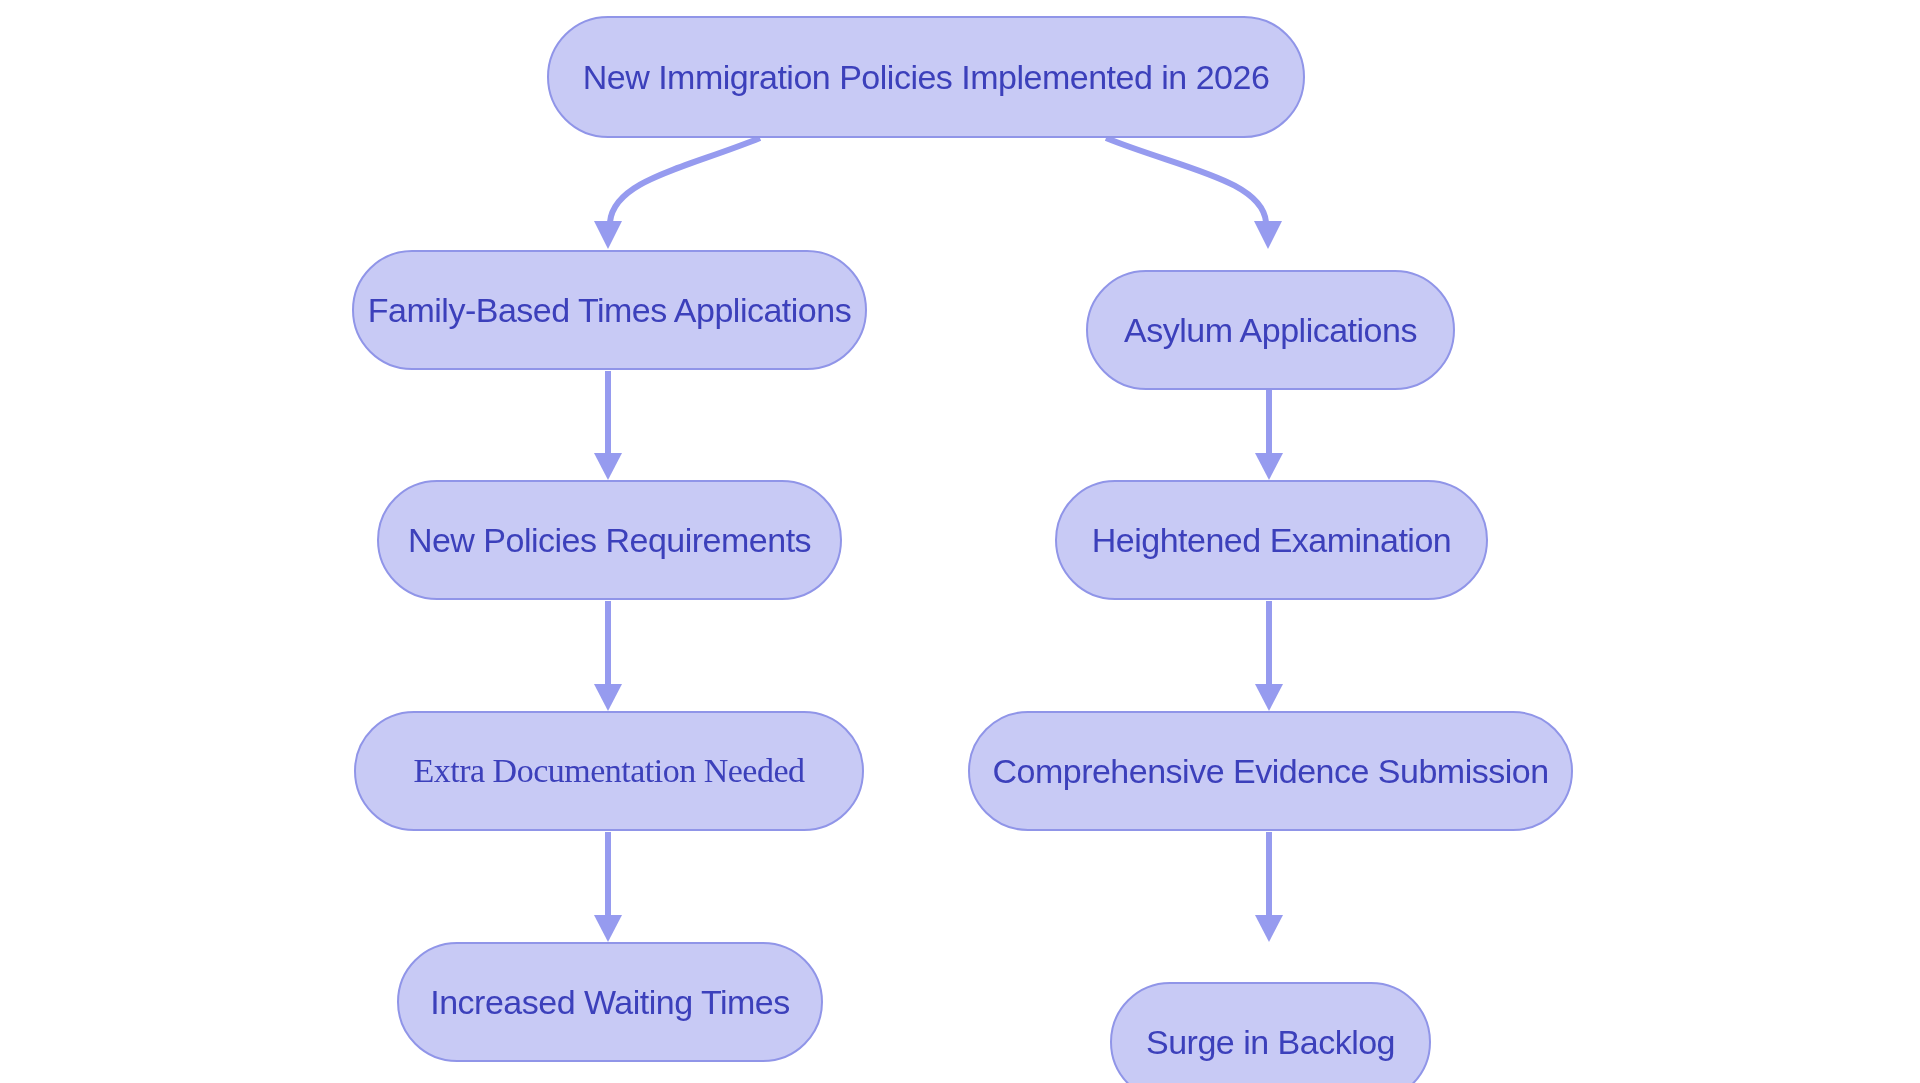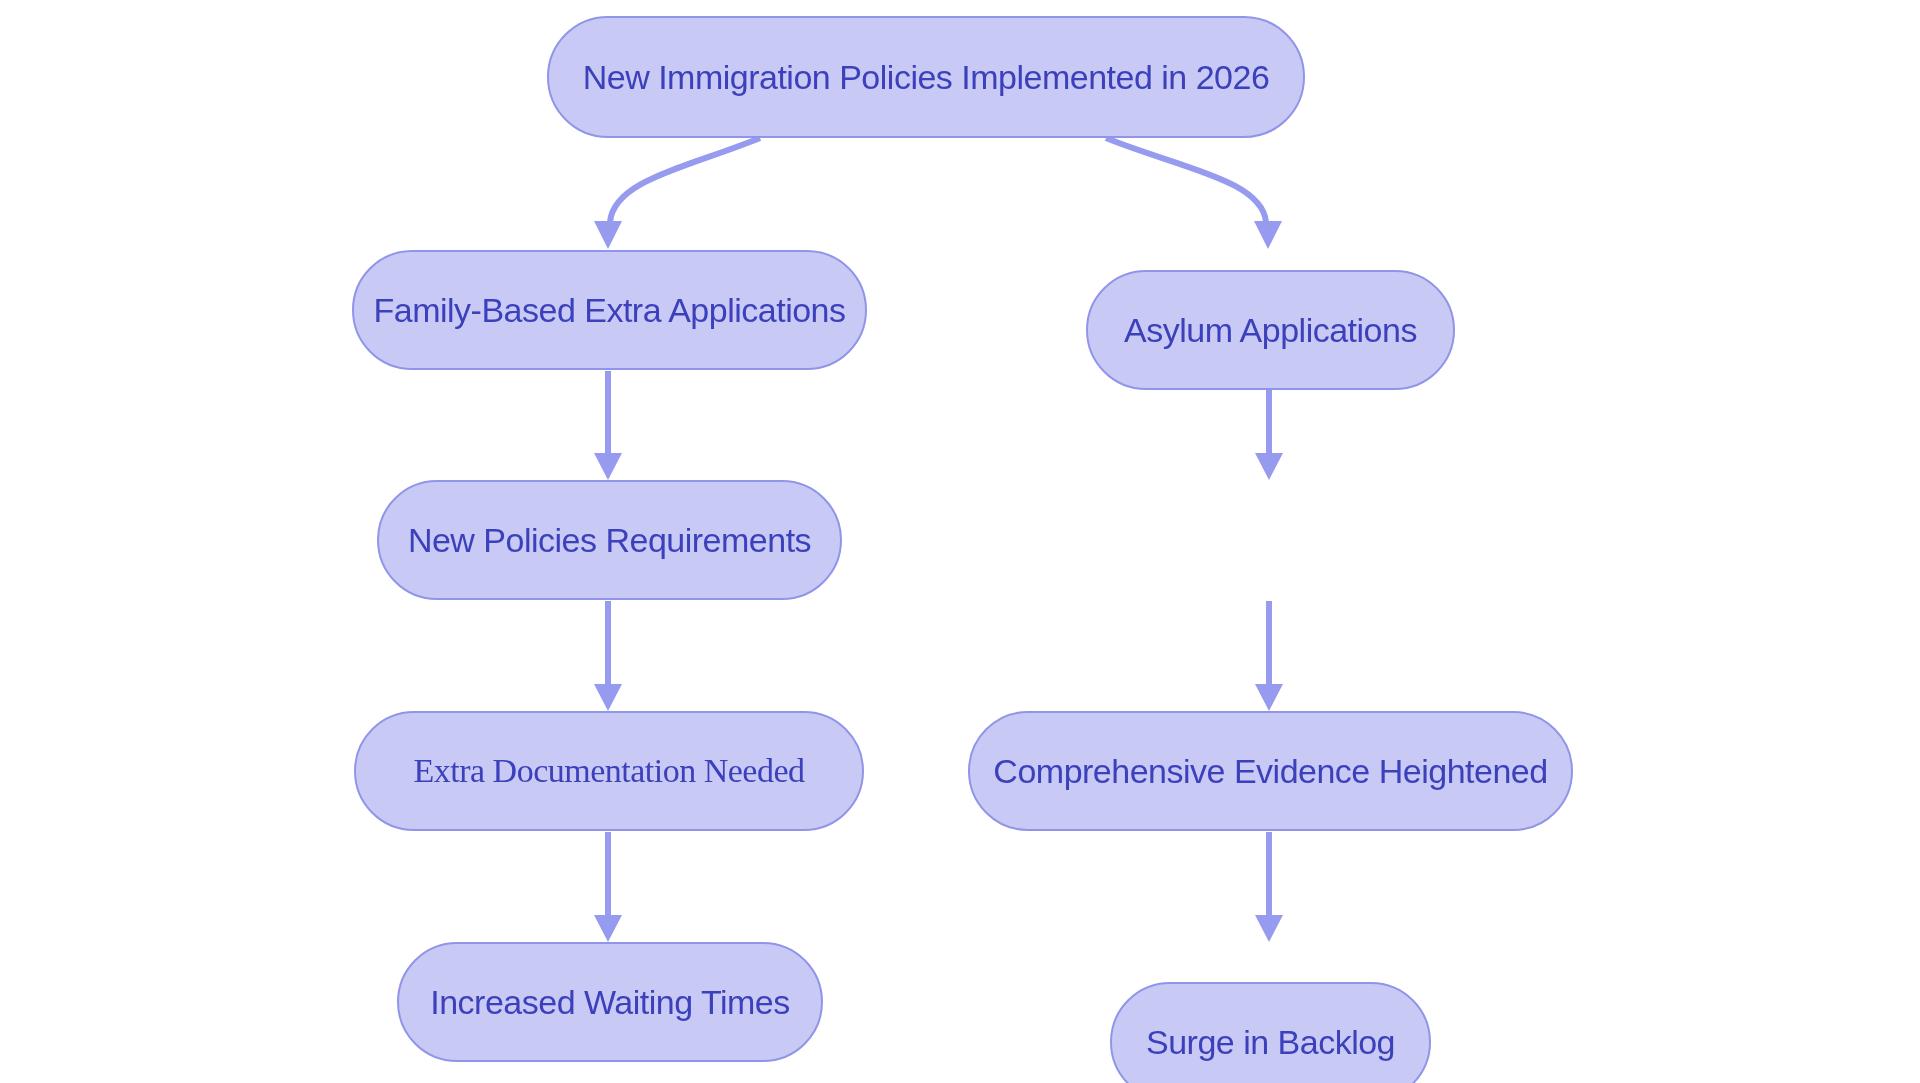--- a/index.html
+++ b/index.html
@@ -90,38 +90,41 @@
       <path d="M1269 832 L1269 916"></path>
       <polygon points="1255,915 1283,915 1269,942"></polygon>
     </g>
   </svg>
 
   <div class="node node-root">
     <span>New Immigration Policies Implemented in 2026</span>
   </div>
 
   <div class="node node-family">
-    <span>Family-Based Extra Applications</span>
+    <span>Family-Based Times Applications</span>
   </div>
 
   <div class="node node-asylum">
     <span>Asylum Applications</span>
   </div>
 
   <div class="node node-vetting">
     <span>New Policies Requirements</span>
   </div>
 
+  <div class="node node-heightened">
+    <span>Heightened Examination</span>
+  </div>
 
   <div class="node node-extra">
     <span>Extra Documentation Needed</span>
   </div>
 
   <div class="node node-comprehensive">
-    <span>Comprehensive Evidence Heightened</span>
+    <span>Comprehensive Evidence Submission</span>
   </div>
 
   <div class="node node-waiting">
     <span>Increased Waiting Times</span>
   </div>
 
   <div class="node node-backlog">
     <span>Surge in Backlog</span>
   </div>
 

